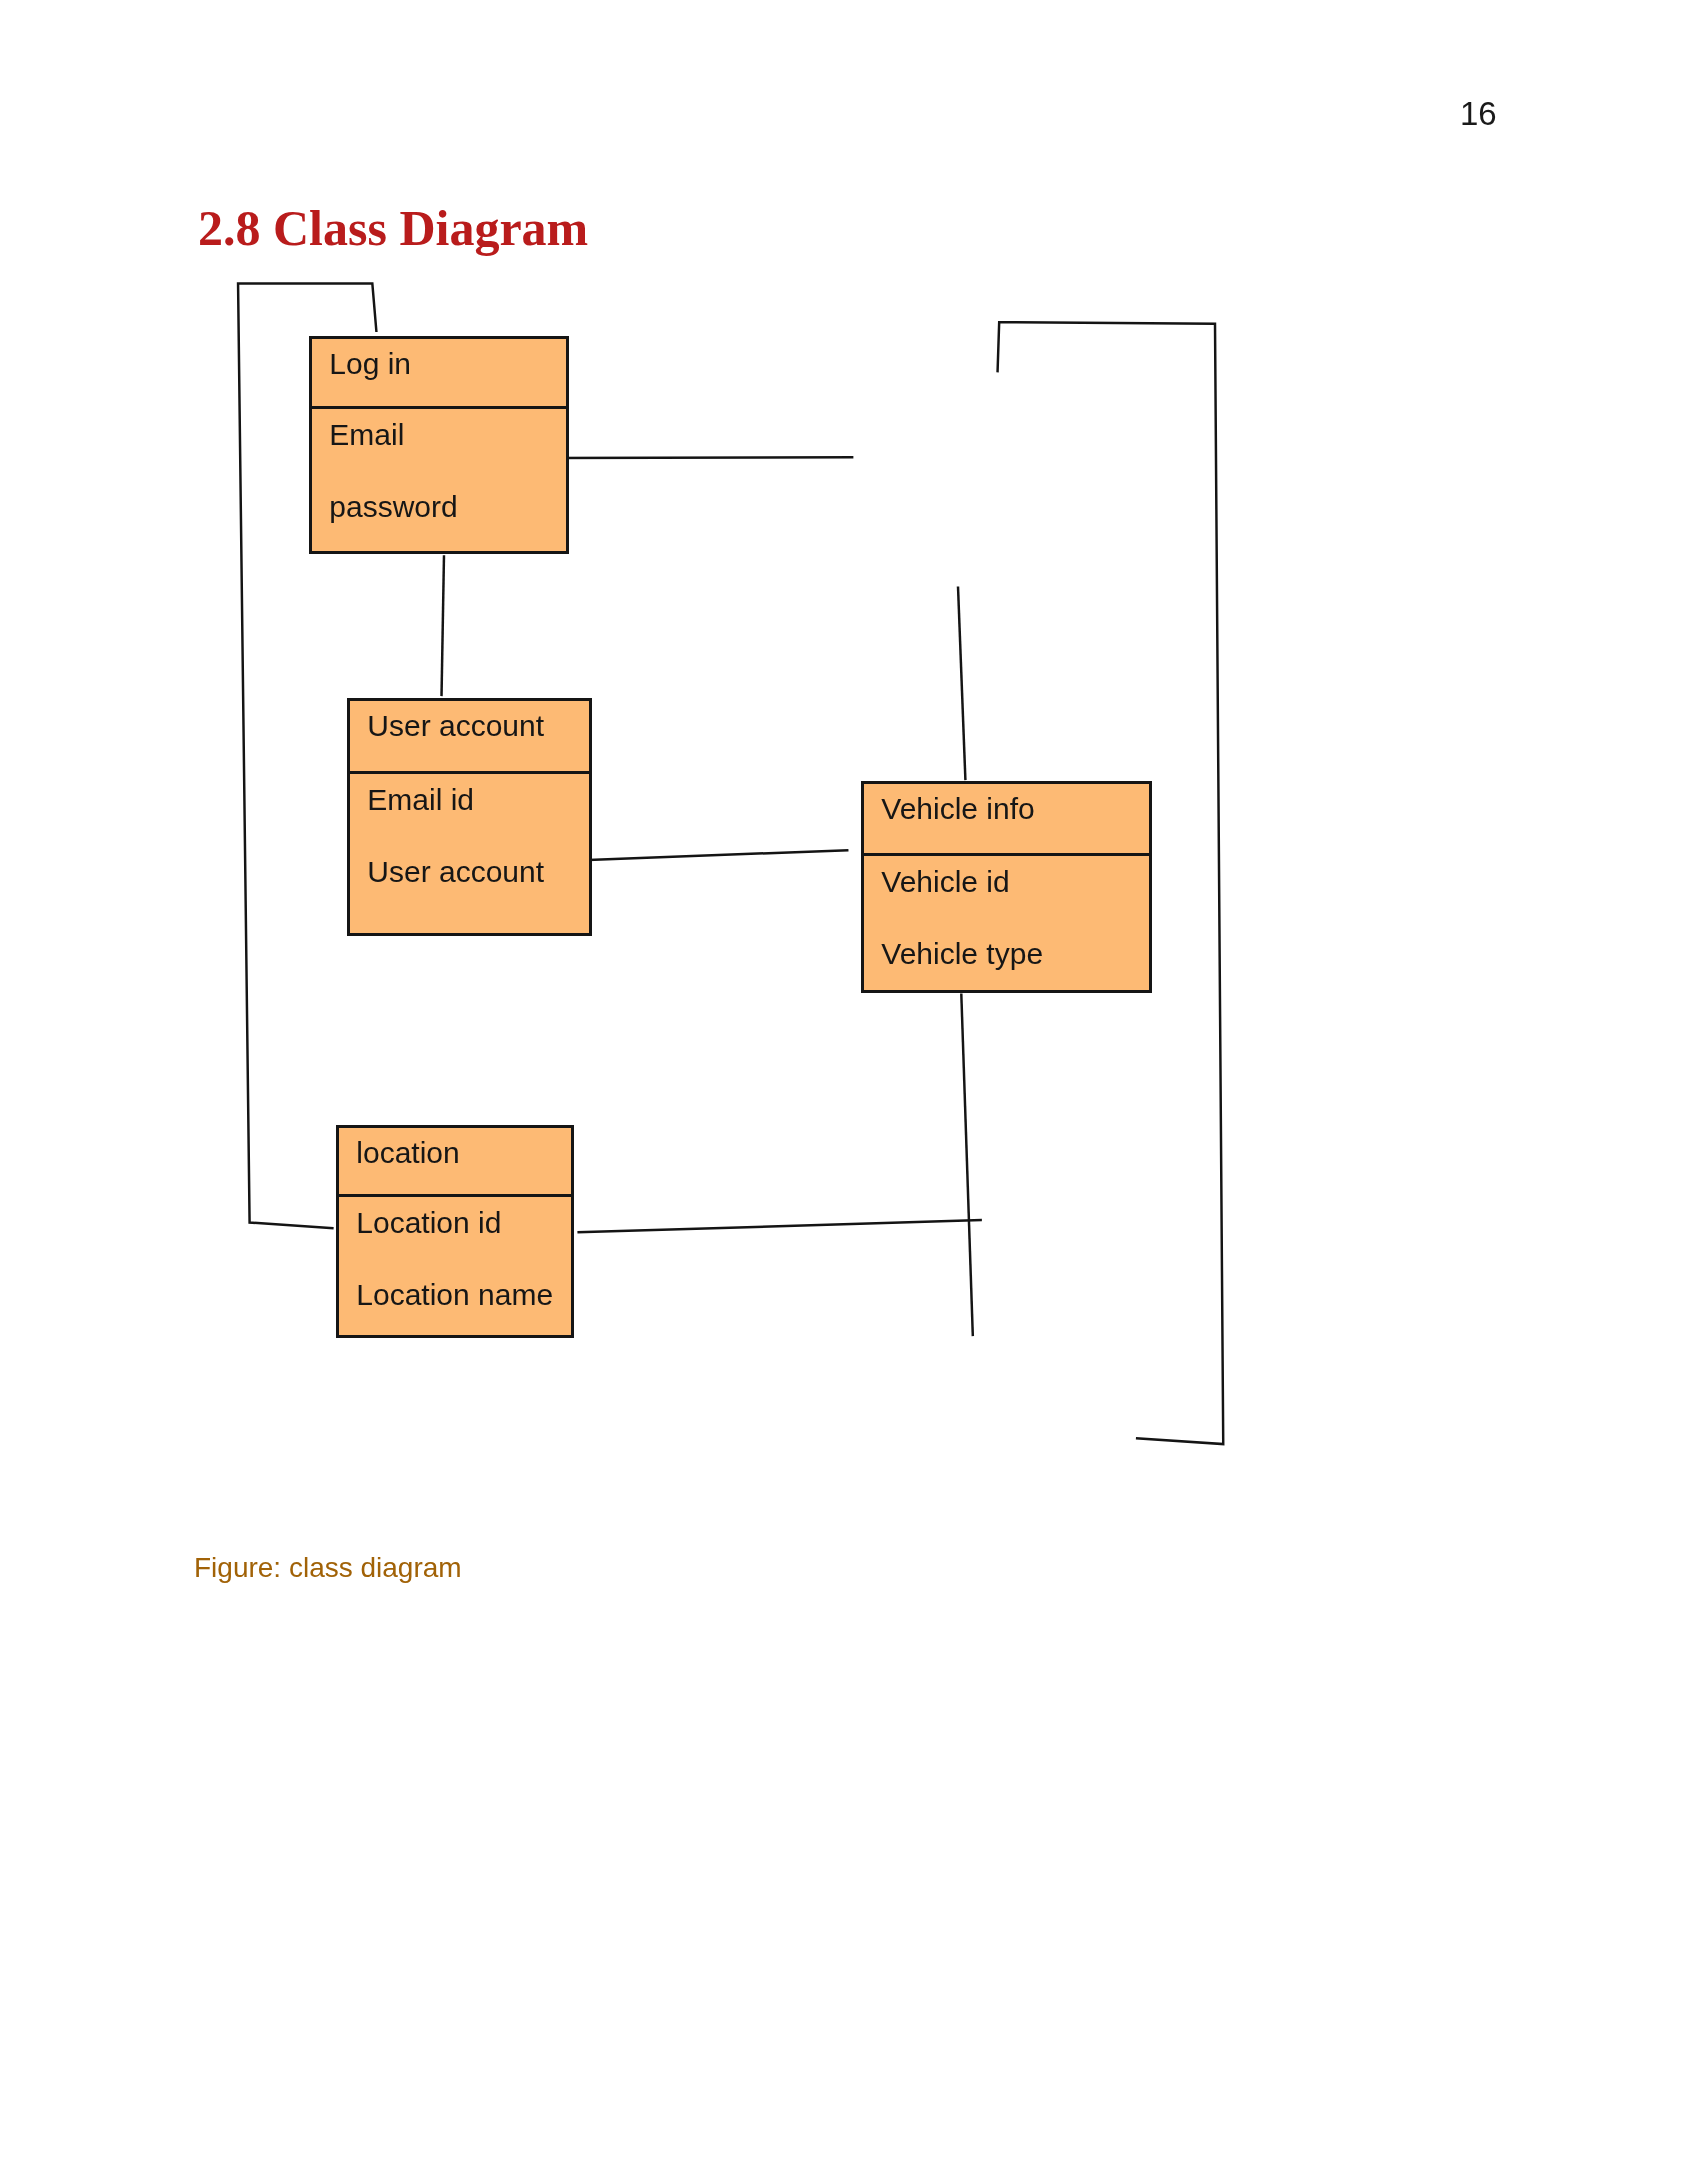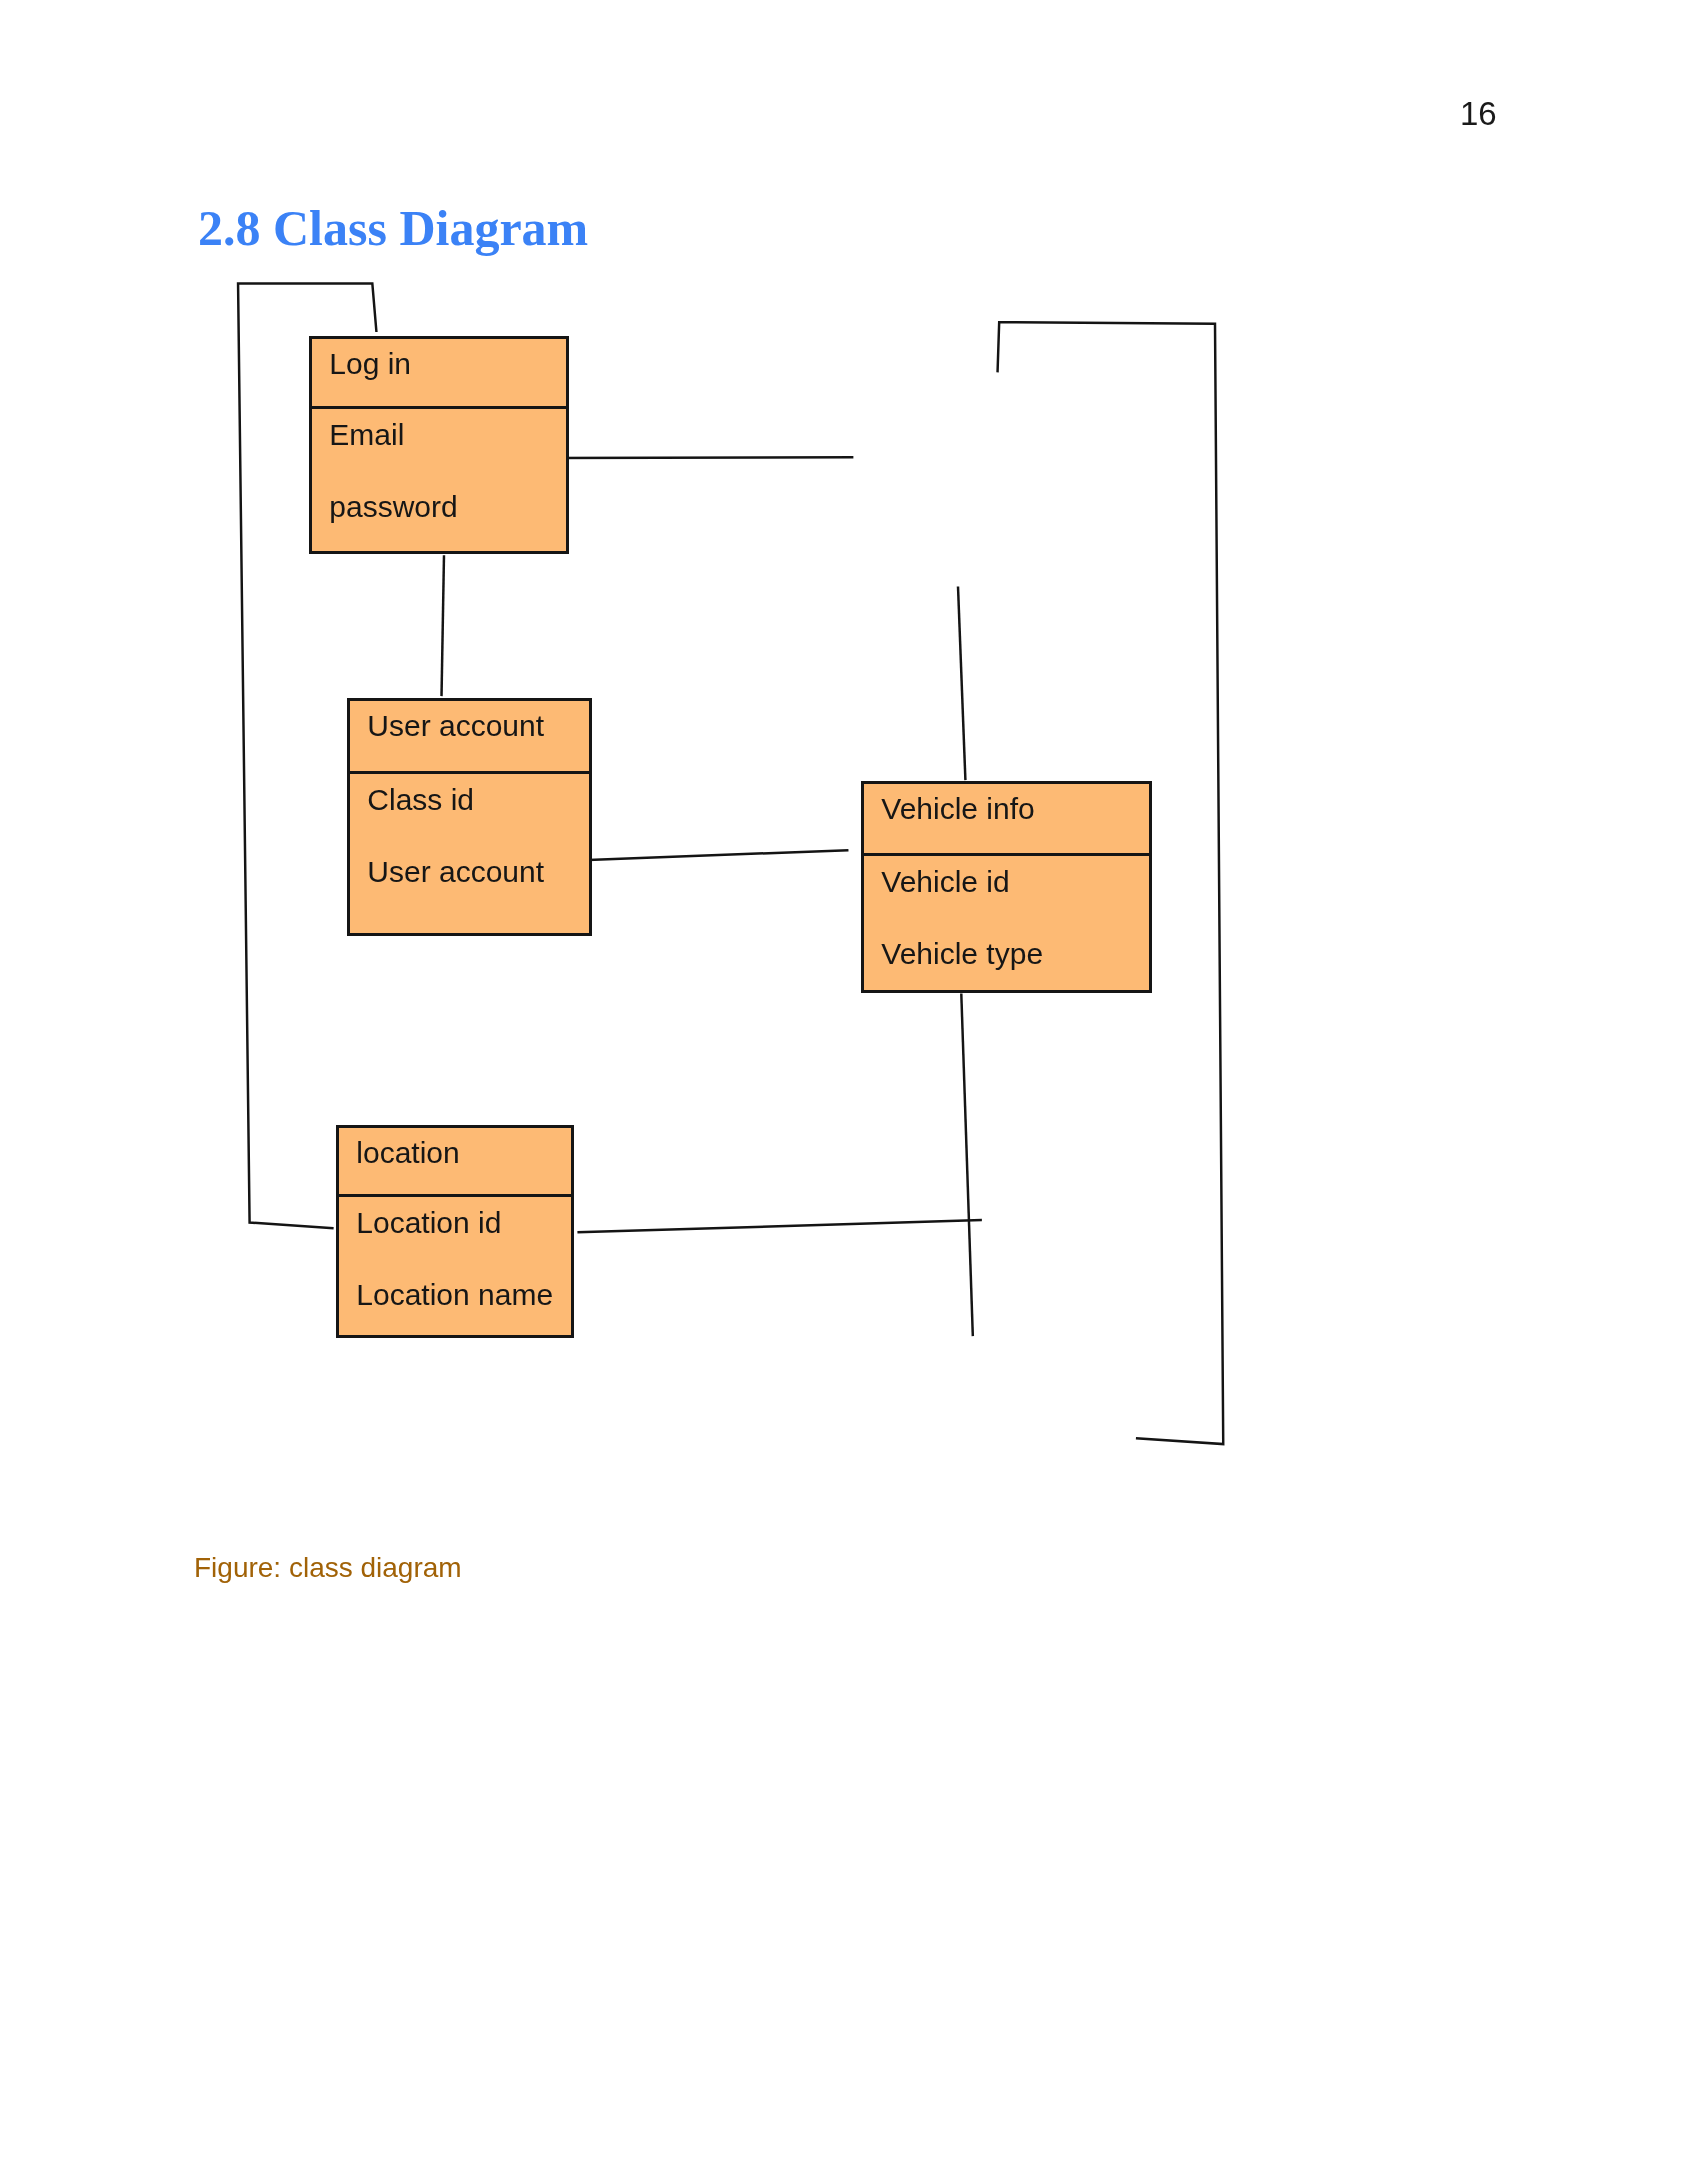--- a/index.html
+++ b/index.html
@@ -78,21 +78,21 @@
     white-space: nowrap;
   }
 </style>
 </head>
 <body>
 
 <div class="page">
 
   <div class="page-number">16</div>
 
-  <h1 class="heading" style="color: #3b82f6;">2.8 Class Diagram</h1>
+  <h1 class="heading" style="color: #b91c1c;">2.8 Class Diagram</h1>
 
   <div class="diagram">
 
     <svg class="rel-lines" width="1687" height="2183" viewBox="0 0 2048 2650" fill="none" stroke="#141414" stroke-width="3">
       <polyline points="457,403 452,344 289,344 303,1484 405,1491"></polyline>
       <line x1="672" y1="556" x2="1036" y2="555"></line>
       <line x1="539" y1="674" x2="536" y2="845"></line>
       <polyline points="1211,452 1213,391 1475,393 1485,1753 1379,1746"></polyline>
       <line x1="1163" y1="712" x2="1172" y2="947"></line>
       <line x1="714" y1="1044" x2="1030" y2="1032"></line>
@@ -105,21 +105,21 @@
       <div class="cls-body">
         <div class="attr attr-1">Email</div>
         <div class="attr attr-2">password</div>
       </div>
     </div>
 
 
     <div class="cls" style="left:347px; top:698px; width:245px; height:238px;">
       <div class="cls-title" style="height:73px;">User account</div>
       <div class="cls-body">
-        <div class="attr attr-1">Class id</div>
+        <div class="attr attr-1">Email id</div>
         <div class="attr attr-2">User account</div>
       </div>
     </div>
 
     <div class="cls" style="left:861px; top:781px; width:291px; height:212px;">
       <div class="cls-title" style="height:72px;">Vehicle info</div>
       <div class="cls-body">
         <div class="attr attr-1">Vehicle id</div>
         <div class="attr attr-2">Vehicle type</div>
       </div>

